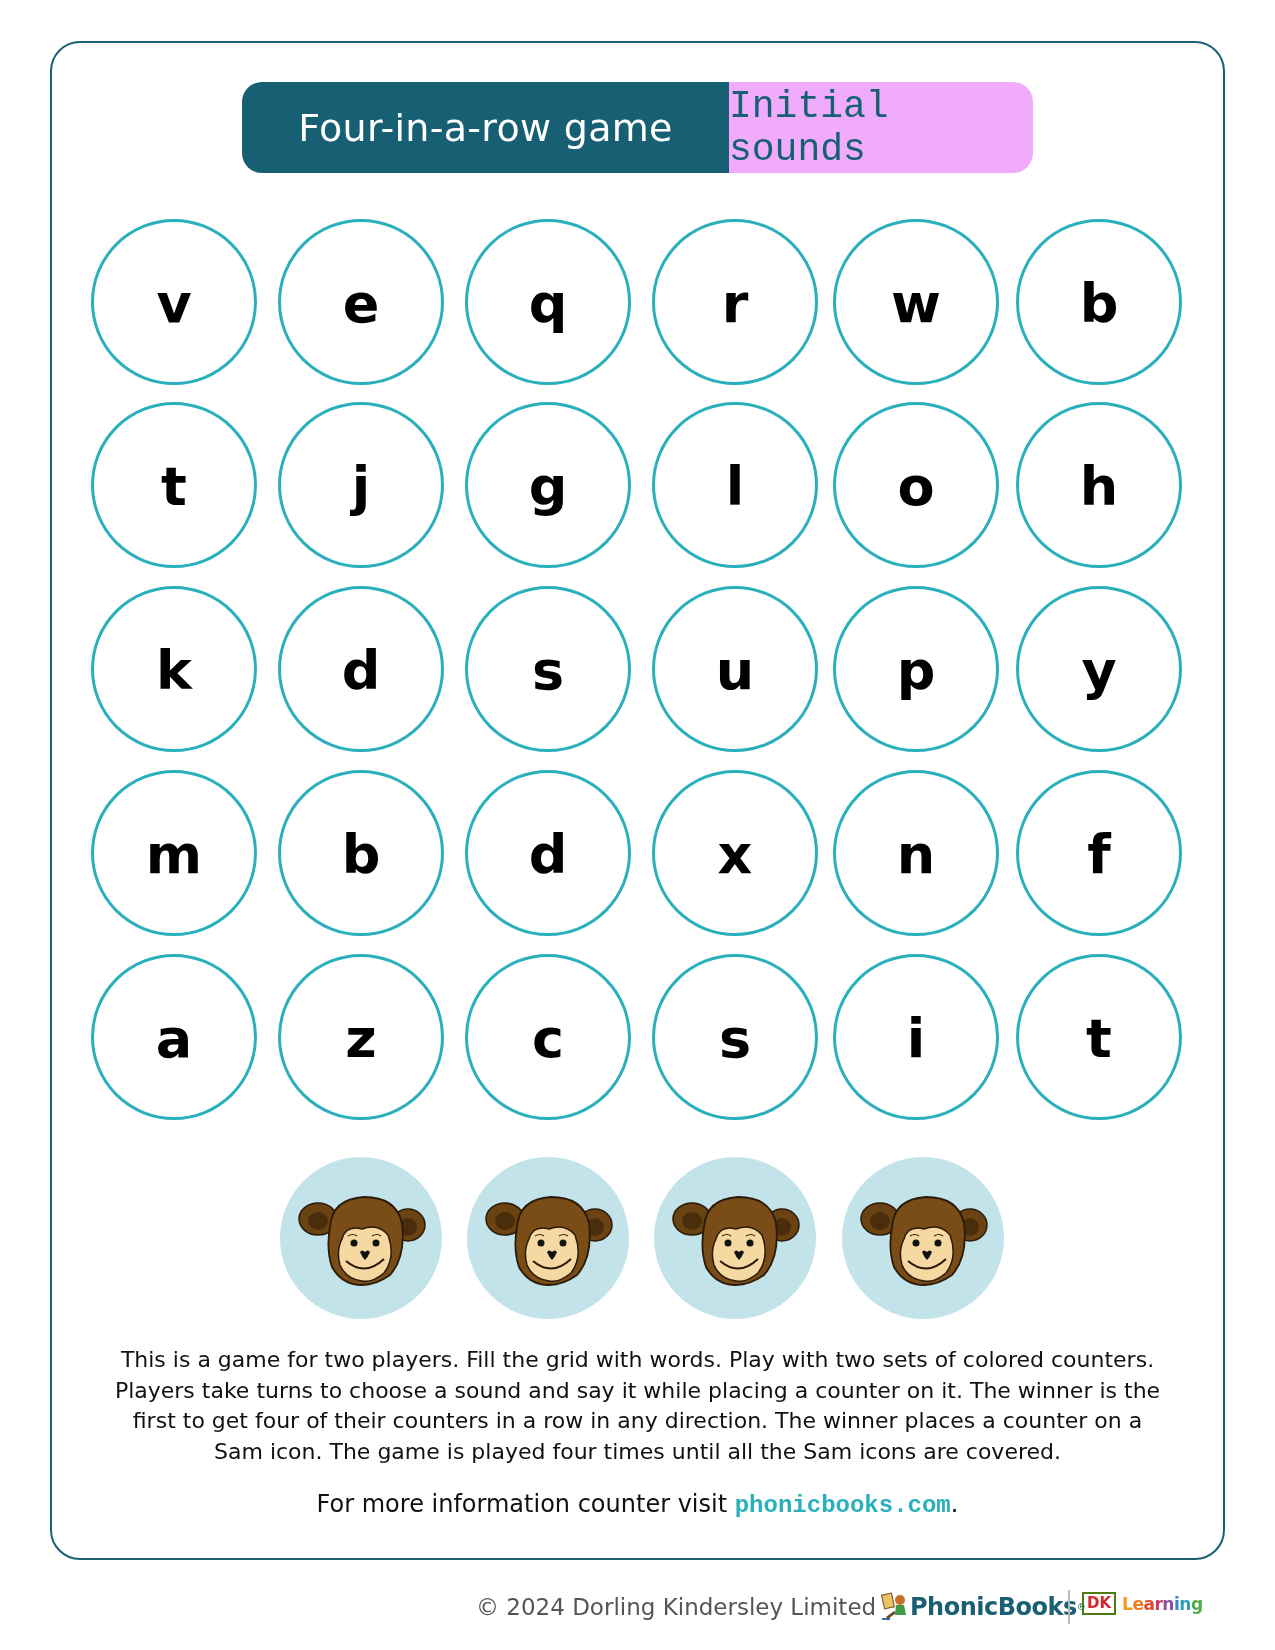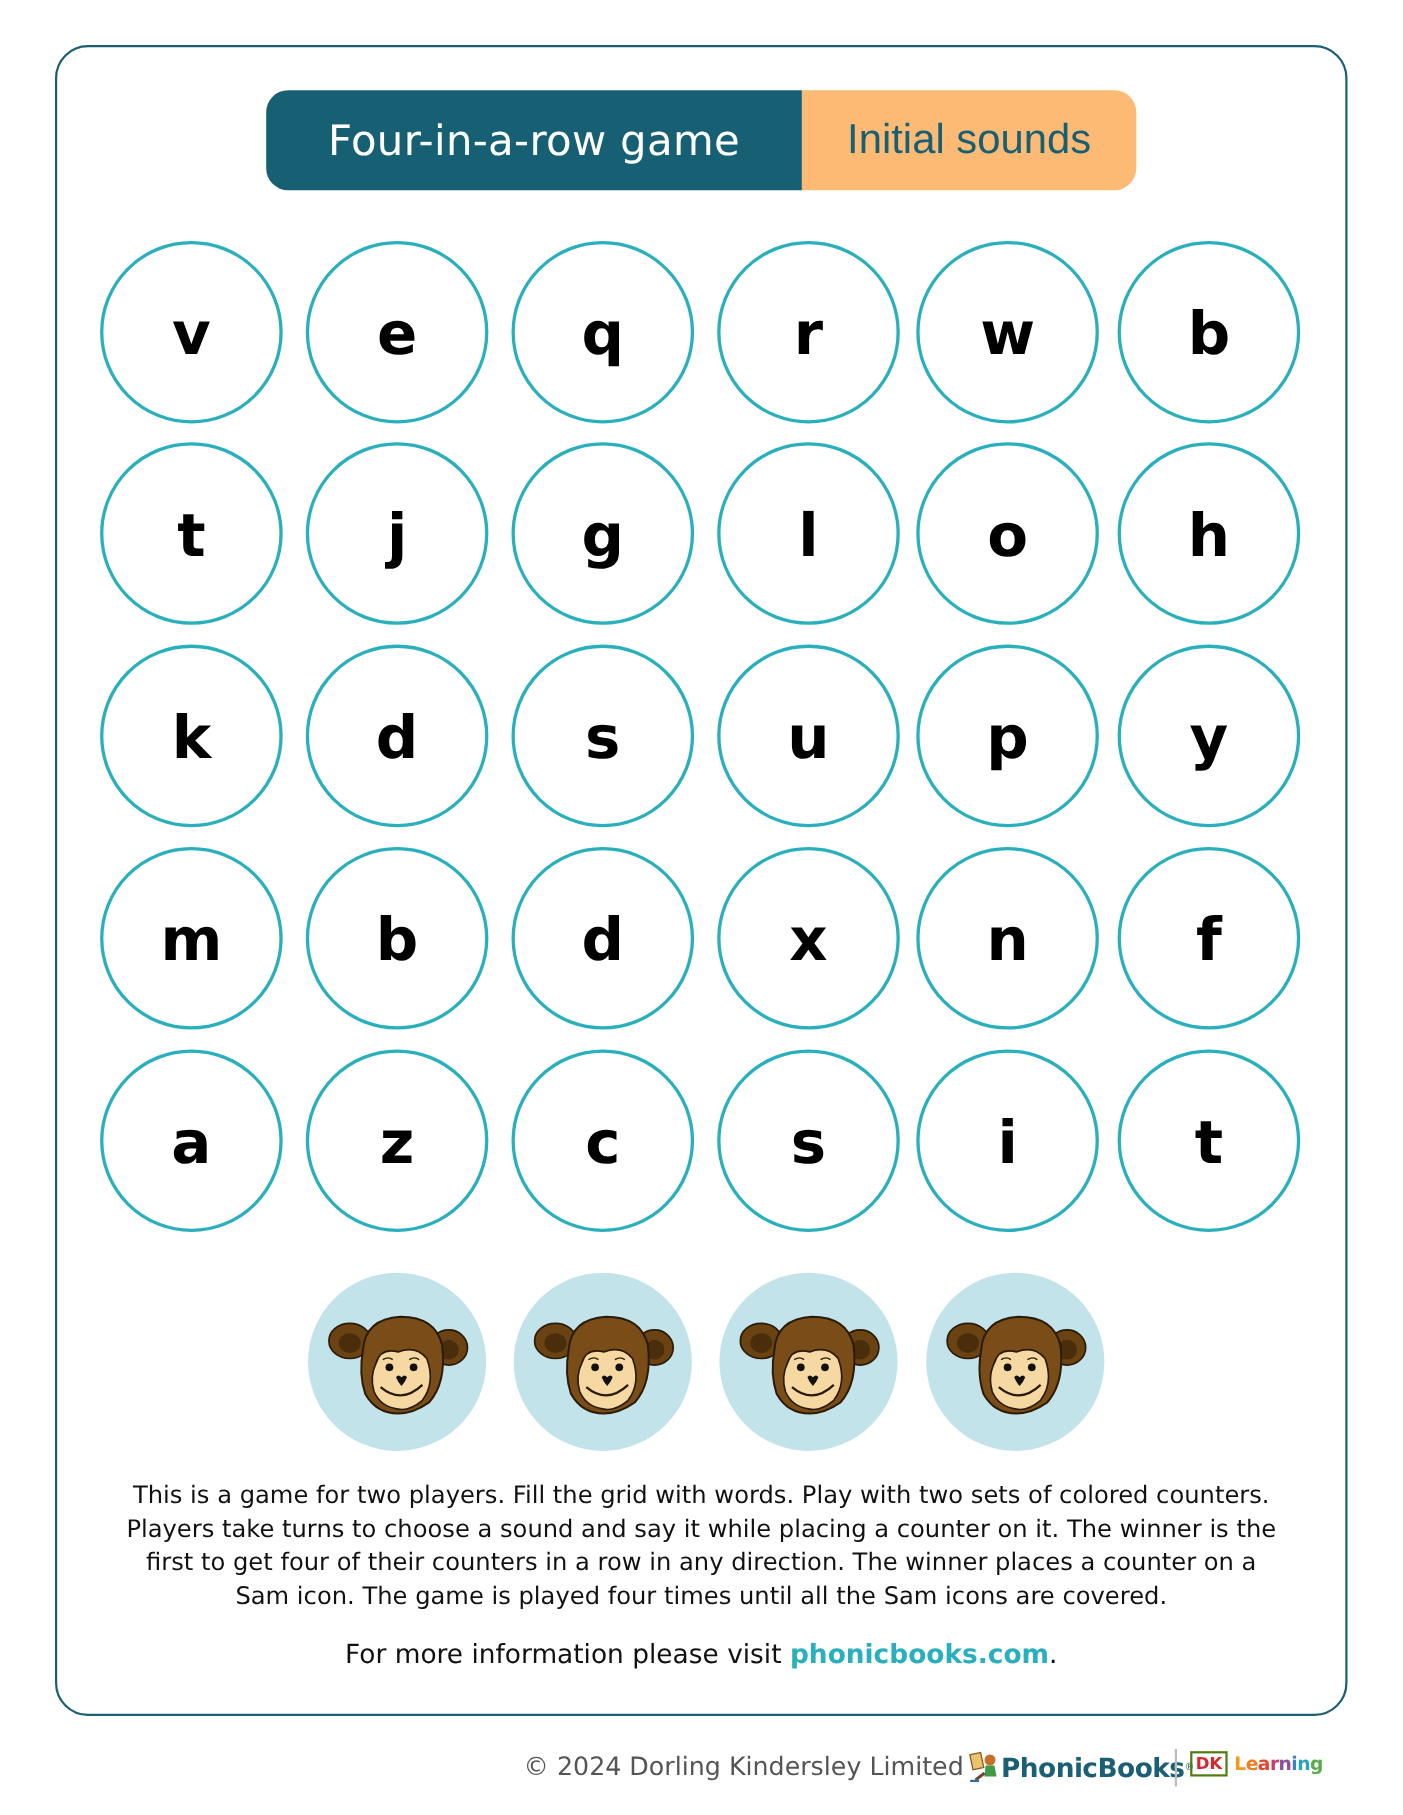--- a/index.html
+++ b/index.html
@@ -11,23 +11,23 @@
       border: 2px solid #1a5f73; border-radius: 30px;
     }
 
     .header { position: absolute; left: 242px; top: 82px; height: 81px; display: flex; }
     .header .title {
       width: 487px; height: 91px; background: #175f73; color: #ffffff;
       border-radius: 20px 0 0 20px; display: flex; align-items: center; justify-content: center;
       font-size: 38px; font-family: "DejaVu Sans", sans-serif; letter-spacing: 0.3px;
     }
     .header .subtitle {
-      width: 304px; height: 91px; background: #fdba74; color: #175f73;
+      width: 304px; height: 91px; background: #f0abfc; color: #175f73;
       border-radius: 0 20px 20px 0; display: flex; align-items: center; justify-content: center;
-      font-size: 38px; font-family: Liberation Sans, sans-serif;
+      font-size: 38px; font-family: Liberation Mono, monospace;
     }
 
     .cell {
       position: absolute; width: 166px; height: 166px; border-radius: 50%;
       border: 3px solid #2aafbd; background: #ffffff;
       display: flex; align-items: center; justify-content: center;
       font-family: "DejaVu Sans", sans-serif; font-weight: bold; font-size: 54px; color: #000000;
       cursor: pointer;
     }
     .cell span { display: block; line-height: 1; transform: translateY(2px); }
@@ -40,21 +40,21 @@
 
     .instructions {
       position: absolute; left: 110px; top: 1345px; width: 1055px;
       text-align: center; font-size: 22px; line-height: 30.5px; color: #111111;
       font-family: "DejaVu Sans", sans-serif;
     }
     .more-info {
       position: absolute; left: 110px; top: 1490px; width: 1055px; text-align: center;
       font-size: 24px; color: #111111; font-family: "DejaVu Sans", sans-serif;
     }
-    .more-info a { color: #2aafbd; font-weight: bold; text-decoration: none; }
+    .more-info a { color: #2aafbd; font-weight: bold; text-decoration: none; font-family: Liberation Mono, monospace; }
 
     .footer-copy {
       position: absolute; left: 476px; top: 1594px; font-size: 23px; color: #555555;
       font-family: "DejaVu Sans", sans-serif;
     }
     .logo-pb {
       position: absolute; left: 880px; top: 1590px; height: 34px; display: flex; align-items: center;
     }
     .logo-pb .pb-text {
       font-family: "DejaVu Sans", sans-serif; font-weight: bold; font-size: 24px; color: #1b5f74;
@@ -238,21 +238,21 @@
       <path d="M92 79 Q97 76 101 79" stroke="#2a1a08" stroke-width="1.2" fill="none"></path>
       <path d="M80 95 Q82 92 85 95 Q88 92 90 95 Q88 100 85 103 Q82 100 80 95 Z" fill="#111"></path>
       <path d="M66 104 Q85 120 104 102" stroke="#2a1a08" stroke-width="2" fill="none"></path>
     </svg>
     </div>
   </div>
 
 <div class="instructions">This is a game for two players. Fill the grid with words. Play with two sets of colored counters. Players take turns to choose a sound and say it while placing a counter on it. The winner is the first to get four of their counters in a row in any direction. The winner places a counter on a Sam icon. The game is played four times until all the Sam icons are covered.</div>
 
 <div class="more-info">
-  <span>For more information please visit </span><a>phonicbooks.com</a><span>.</span>
+  <span>For more information counter visit </span><a>phonicbooks.com</a><span>.</span>
 </div>
 
 <div class="footer-copy">© 2024 Dorling Kindersley Limited</div>
 
 <div class="logo-pb">
   <svg width="30" height="32" viewBox="0 0 30 32">
     <rect x="3" y="3" width="10" height="14" fill="#e9c46a" stroke="#8a5a2b" stroke-width="1.2" transform="rotate(-12 8 10)"></rect>
     <circle cx="20" cy="9" r="5" fill="#c8702a"></circle>
     <path d="M16 14 L24 14 L26 24 L15 24 Z" fill="#3f9a45"></path>
     <path d="M6 26 L14 20 L16 22 L8 28 Z" fill="#6b4a2b"></path>

